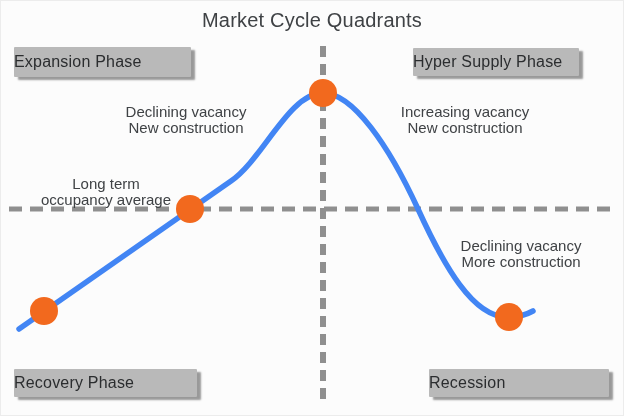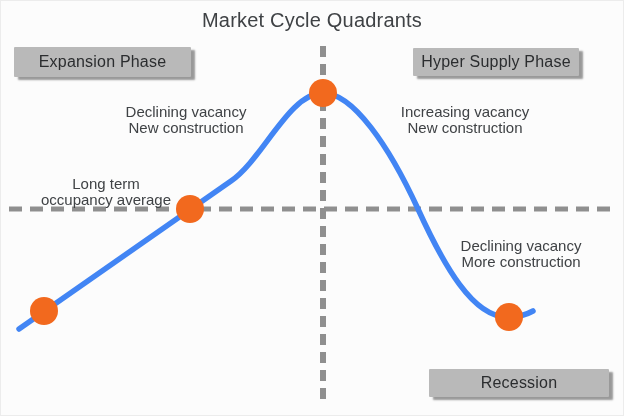--- a/index.html
+++ b/index.html
@@ -34,21 +34,21 @@
     letter-spacing: 0.2px;
     color: var(--text, #3f4245);
   }
   .phase-box {
     position: absolute;
     background: var(--label-box-bg, #b9b9b9);
     box-shadow: 4px 3px 2px var(--label-box-shadow, #989898);
     border-radius: 1px;
     display: flex;
     align-items: center;
-    justify-content: center;
+    justify-content: flex-start;
     font-size: 16px;
     color: #2b2d2f;
     letter-spacing: 0.2px;
   }
   .phase-box.expansion  { left: 13px;  top: 46px;  width: 177px; height: 30px; }
   .phase-box.hyper      { left: 412px; top: 47px;  width: 166px; height: 28px; }
   .phase-box.recovery   { left: 13px;  top: 368px; width: 183px; height: 28px; }
   .phase-box.recession  { left: 428px; top: 368px; width: 180px; height: 28px; }
   .annotation {
     position: absolute;
@@ -80,20 +80,23 @@
     </svg>
 
   <div class="page-title">Market Cycle Quadrants</div>
 
   <div class="phase-box expansion">
     <span>Expansion Phase</span>
   </div>
   <div class="phase-box hyper">
     <span>Hyper Supply Phase</span>
   </div>
+  <div class="phase-box recovery">
+    <span>Recovery Phase</span>
+  </div>
   <div class="phase-box recession">
     <span>Recession</span>
   </div>
 
   <div class="annotation ann-expansion">Declining vacancy
 New construction</div>
   <div class="annotation ann-longterm">Long term
 occupancy average</div>
   <div class="annotation ann-hyper">Increasing vacancy
 New construction</div>

